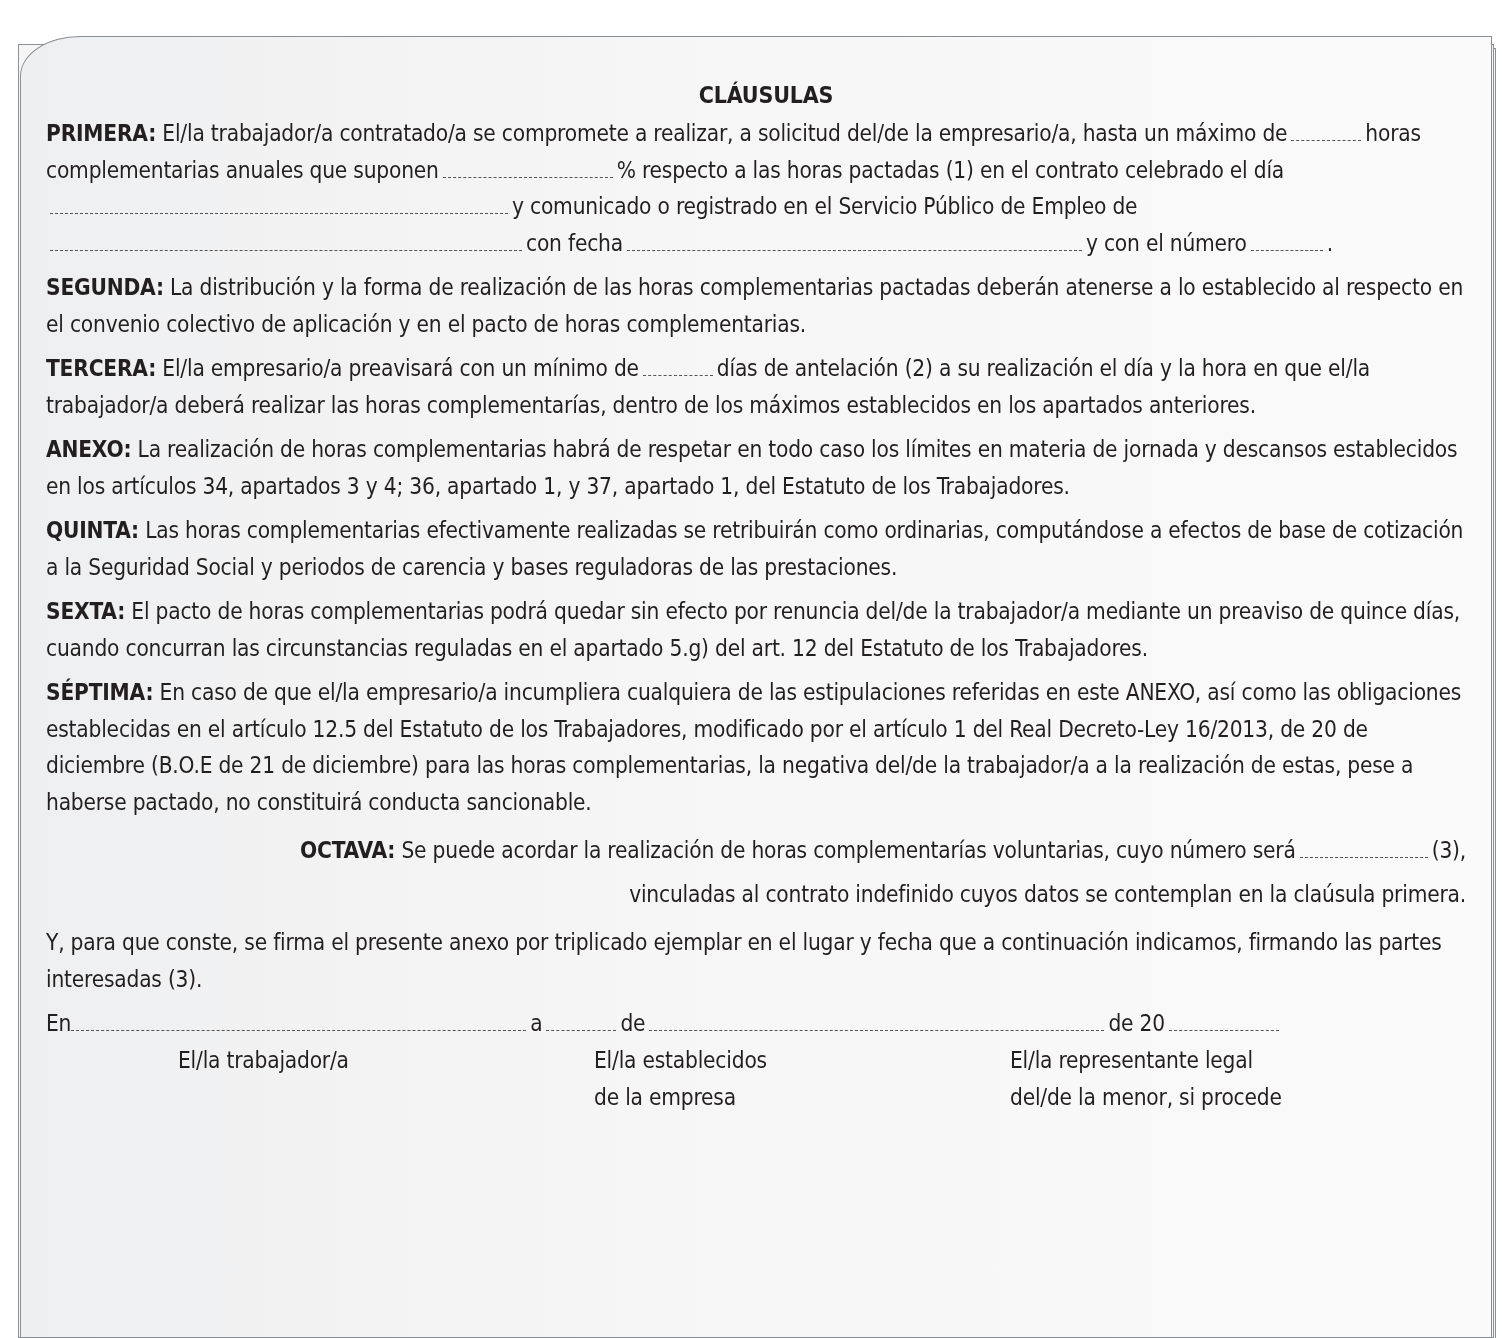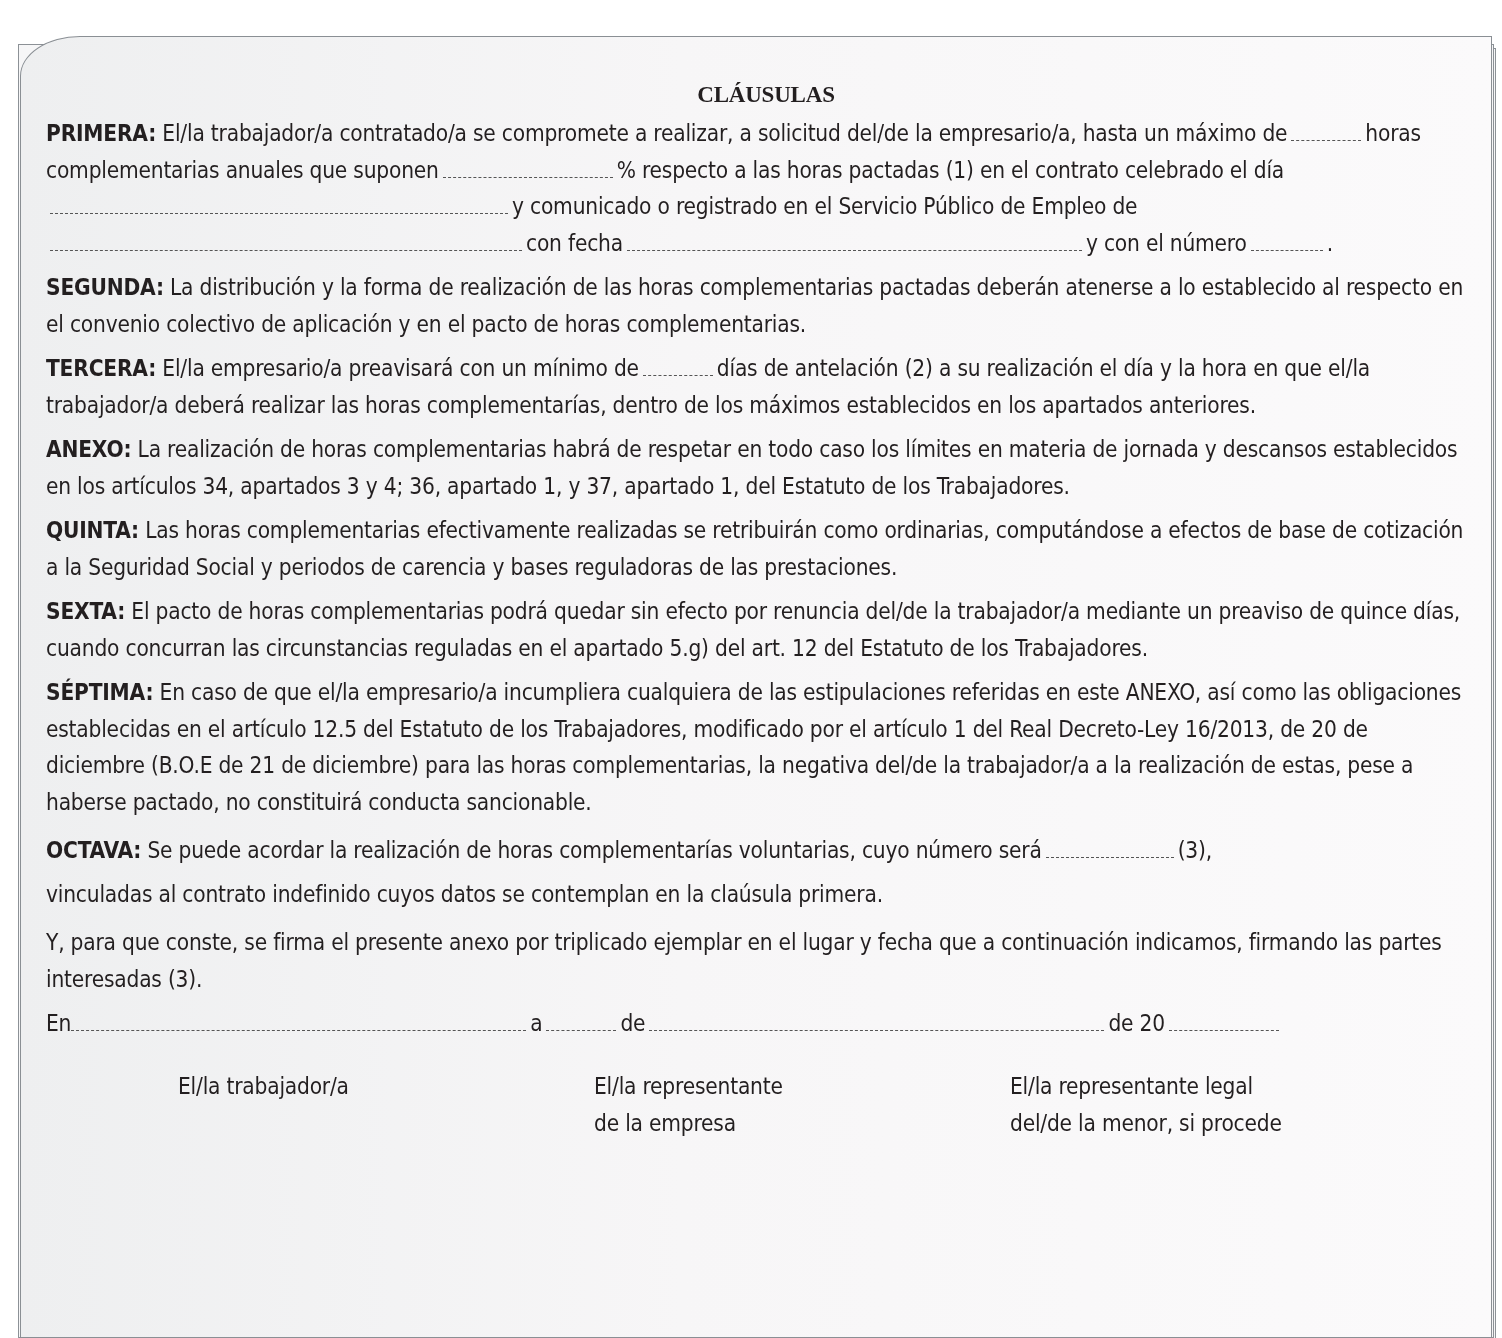--- a/index.html
+++ b/index.html
@@ -6,27 +6,27 @@
   body{width:1502px;height:1338px;position:relative;overflow:hidden;font-family:"DejaVu Sans Condensed","DejaVu Sans",sans-serif;}
   .stack{position:absolute;left:8px;top:18px;width:1478px;height:1310px;}
   .sheet{position:absolute;background:#f6f6f7;border:1px solid #8c9196;}
   .s3{left:12px;top:30px;width:1474px;height:1292px;}
   .s2{left:10px;top:26px;width:1474px;height:1292px;}
   .page{position:absolute;left:12px;top:18px;width:1470px;height:1300px;
         background:linear-gradient(90deg,#eeeff0 0%,#f7f6f7 45%,#fbfafb 100%);
         border:1px solid #8a8f94;border-top-left-radius:60px 40px;}
   .content{position:absolute;left:46px;top:72px;width:1420px;color:#231f20;font-size:22.5px;line-height:36.5px;letter-spacing:-0.2px;}
   .title{color:#d9705f;font-weight:bold;font-size:24px;line-height:36px;letter-spacing:-0.4px;margin:0;}
-  .clausulas{text-align:center;font-weight:bold;font-size:23px;margin:5px 0 2px 0;line-height:36px;padding-left:20px;font-family:Liberation Serif, serif;}
+  .clausulas{text-align:center;font-weight:bold;font-size:23px;margin:5px 0 2px 0;line-height:36px;padding-left:20px;}
   p.cl{margin:0 0 8px 0;}
   .lbl{font-weight:bold;}
   .dots{display:inline-block;border-bottom:1.5px dashed #555;height:0;vertical-align:baseline;margin:0 4px;}
   .w70{width:70px}.w170{width:170px}.w460{width:458px}.w470{width:472px}.w455{width:455px}.w75{width:72px}.w130{width:128px}.w60{width:56px}.w455b{width:455px}.w70b{width:70px}
   .fecha-line{margin-top:6px;}
-  .sigs{position:relative;height:80px;margin-top:26px;}
+  .sigs{position:relative;height:80px;}
   .sig{position:absolute;top:0;line-height:37px;}
 </style>
 </head>
 <body>
 
 <div class="stack">
   <div class="sheet s3"></div>
   <div class="sheet s2"></div>
   <div class="page"></div>
 </div>
@@ -62,38 +62,38 @@
   <p class="cl">
     <span class="lbl">SEXTA:</span>
     <span>El pacto de horas complementarias podrá quedar sin efecto por renuncia del/de la trabajador/a mediante un preaviso de quince días, cuando concurran las circunstancias reguladas en el apartado 5.g) del art. 12 del Estatuto de los Trabajadores.</span>
   </p>
 
   <p class="cl">
     <span class="lbl">SÉPTIMA:</span>
     <span>En caso de que el/la empresario/a incumpliera cualquiera de las estipulaciones referidas en este ANEXO, así como las obligaciones establecidas en el artículo 12.5 del Estatuto de los Trabajadores, modificado por el artículo 1 del Real Decreto-Ley 16/2013, de 20 de diciembre (B.O.E de 21 de diciembre) para las horas complementarias, la negativa del/de la trabajador/a a la realización de estas, pese a haberse pactado, no constituirá conducta sancionable.</span>
   </p>
 
-  <p class="cl" style="line-height:44px;margin-bottom:0;">
+  <p class="cl" style="line-height:44px;margin-bottom:0;text-align:right;">
     <span class="lbl">OCTAVA:</span>
     <span>Se puede acordar la realización de horas complementarías voluntarias, cuyo número será</span><span class="dots w130"></span><span>(3),</span><br>
     <span>vinculadas al contrato indefinido cuyos datos se contemplan en la claúsula primera.</span>
   </p>
 
   <p class="cl" style="margin-top:8px;">Y, para que conste, se firma el presente anexo por triplicado ejemplar en el lugar y fecha que a continuación indicamos, firmando las partes interesadas (3).</p>
 
   <div class="fecha-line">
     <span>En</span><span class="dots w455b" style="margin-left:0"></span><span>a</span><span class="dots w70b"></span><span>de</span><span class="dots w455b"></span><span>de 20</span><span class="dots w60" style="width:110px"></span>
   </div>
 
   <div class="sigs">
     <div class="sig" style="left:132px">
       <div>El/la trabajador/a</div>
     </div>
     <div class="sig" style="left:548px">
-      <div>El/la representante</div>
+      <div>El/la establecidos</div>
       <div>de la empresa</div>
     </div>
     <div class="sig" style="left:964px">
       <div>El/la representante legal</div>
       <div>del/de la menor, si procede</div>
     </div>
   </div>
 </div>
 
 </body></html>

